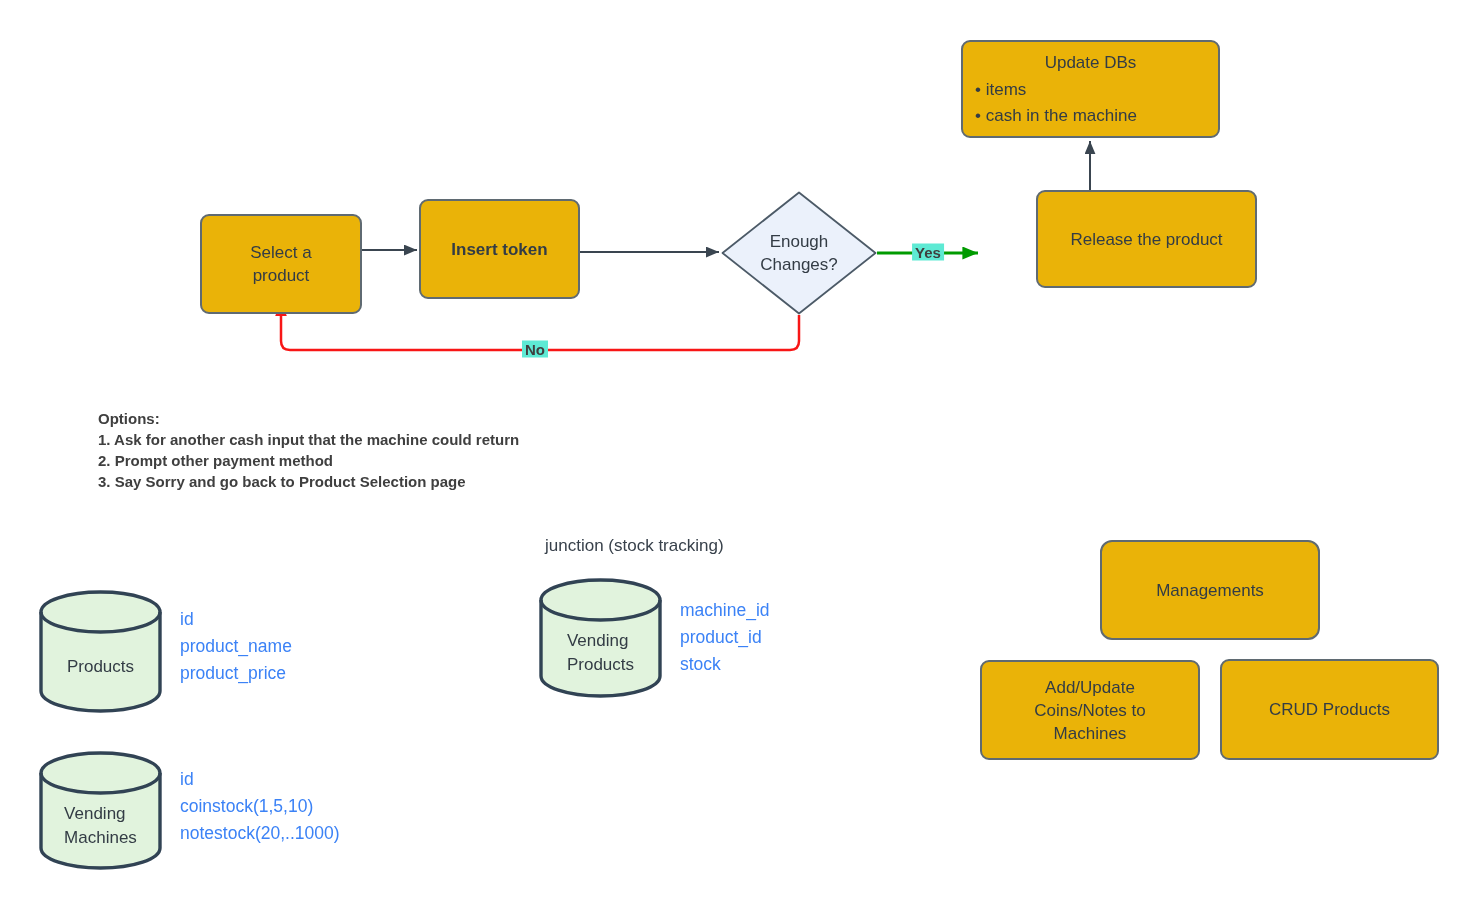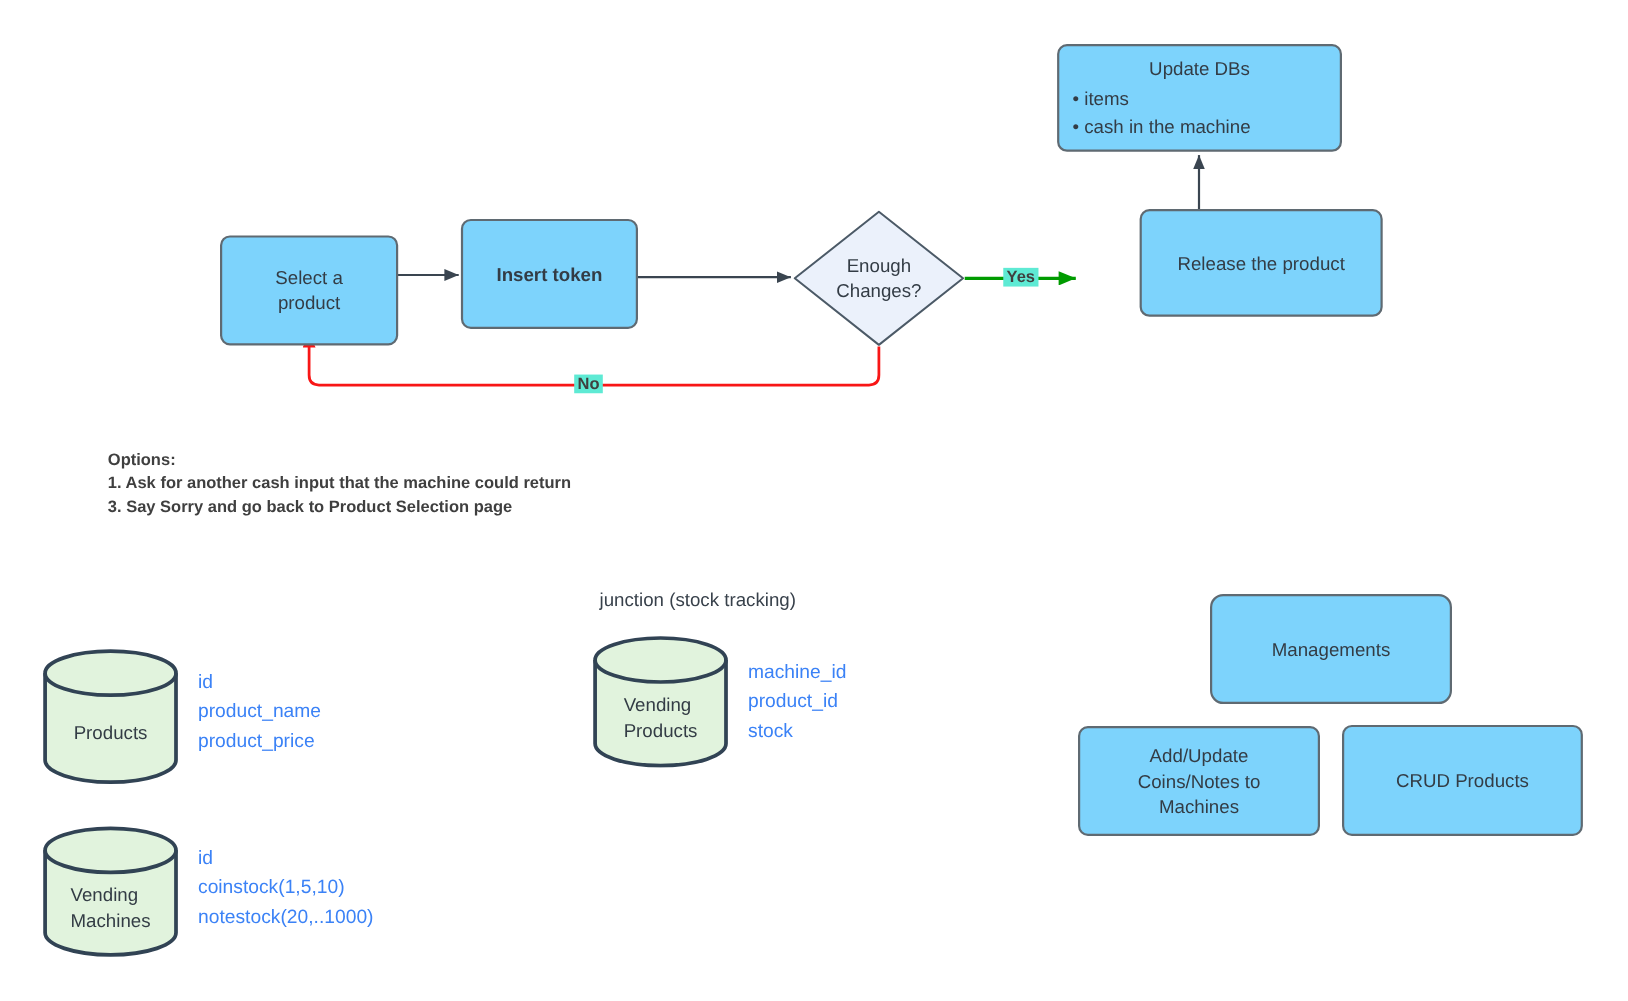--- a/index.html
+++ b/index.html
@@ -10,21 +10,21 @@
     font-family:"Liberation Sans", sans-serif;
     color:#333c45;
     overflow:hidden;
   }
   .prewrap{white-space:pre-line;}
   
   #connectors{position:absolute;left:0;top:0;width:1480px;height:910px;pointer-events:none;}
   
   .node{
     position:absolute;
-    background:#7dd3fc;
+    background:#eab308;
     border:2px solid #5f6a72;
     border-radius:9px;
     display:flex;align-items:center;justify-content:center;
     text-align:center;
     font-size:17px;line-height:23px;
     box-sizing:border-box;
   }
   
   .node.listnode{flex-direction:column;align-items:stretch;justify-content:flex-start;padding:9px 12px;}
   .listnode .list-title{text-align:center;margin-bottom:3px;}
@@ -111,20 +111,21 @@
     <div class="bullet-line">cash in the machine</div>
   </div>
 
   <div class="edge-label" style="left:928px;top:252px;">Yes</div>
   <div class="edge-label" style="left:535px;top:349px;">No</div>
 
 
   <div class="options">
     <div>Options:</div>
     <div>1. Ask for another cash input that the machine could return</div>
+    <div>2. Prompt other payment method</div>
     <div>3. Say Sorry and go back to Product Selection page</div>
   </div>
 
   <div class="cyl" style="left:39px;top:590px;width:123px;height:123px;">
     <svg width="123" height="123" viewBox="0 0 123 123">
       <path d="M2,22 a59.5,20 0 0 1 119,0 v79 a59.5,20 0 0 1 -119,0 z" fill="#e1f3dd" stroke="#314354" stroke-width="3.4" stroke-linejoin="round"></path>
       <path d="M2,22 a59.5,20 0 0 0 119,0" fill="none" stroke="#314354" stroke-width="3.4"></path>
     </svg>
     <div class="cyl-label">Products</div>
   </div>

